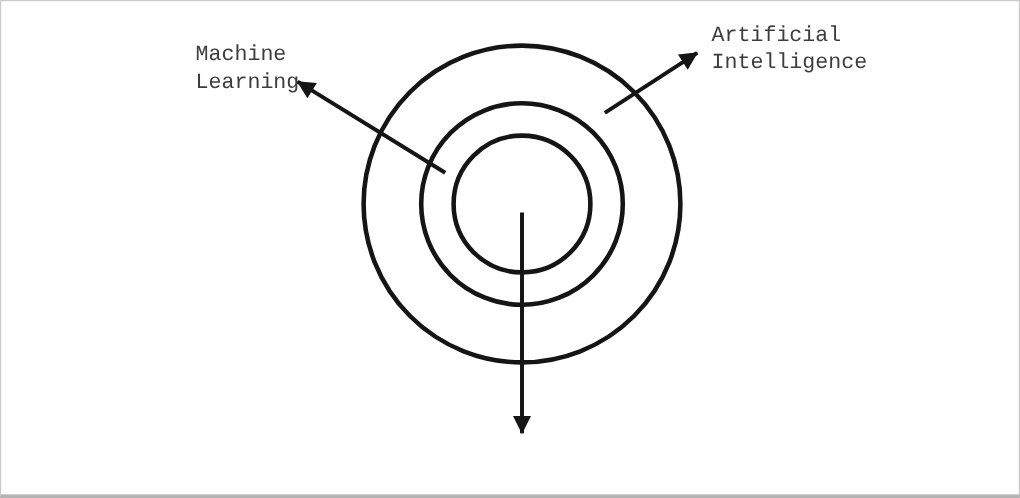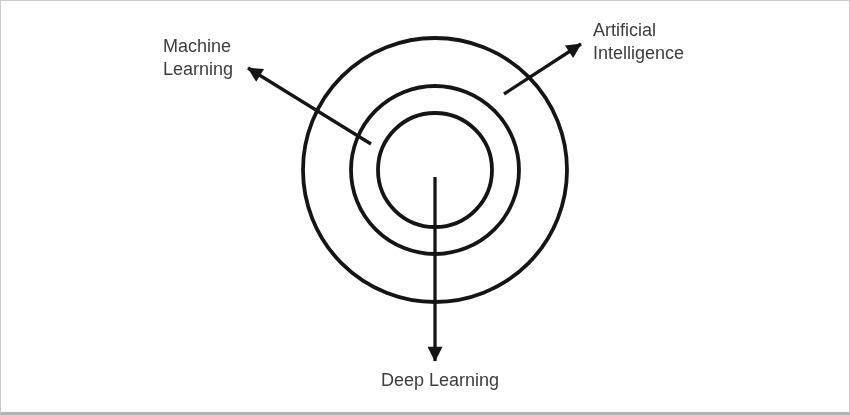--- a/index.html
+++ b/index.html
@@ -10,20 +10,21 @@
   }
   .frame {
     position: relative;
     width: 850px;
     height: 415px;
     box-sizing: border-box;
     background: #ffffff;
     border: 1px solid #cacaca;
     border-bottom: 3px solid #b3b3b3;
     overflow: hidden;
+    font-family: Liberation Mono, monospace;
   }
   .diagram-svg {
     position: absolute;
     left: 0;
     top: 0;
     width: 850px;
     height: 412px;
   }
   .ring {
     fill: none;
@@ -74,15 +75,14 @@
 
     <line class="arrow-line" x1="434" y1="176" x2="434" y2="360" marker-end="url(#arrow)"></line>
   </svg>
 
   <div class="label label-machine-learning">Machine
 Learning</div>
 
   <div class="label label-artificial-intelligence">Artificial
 Intelligence</div>
 
-  <div class="label label-deep-learning">Deep Learning</div>
 
 </div>
 
 </body></html>

